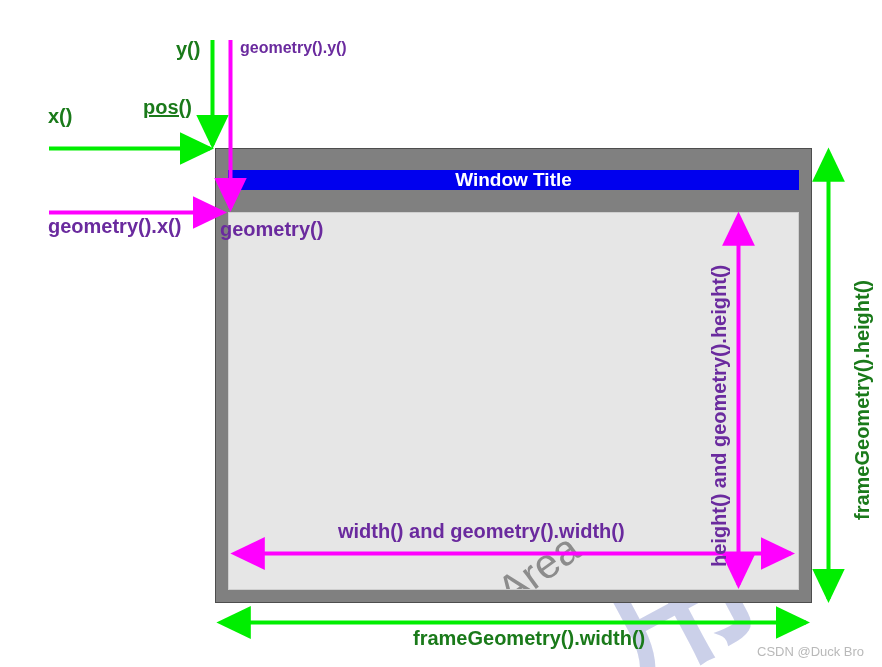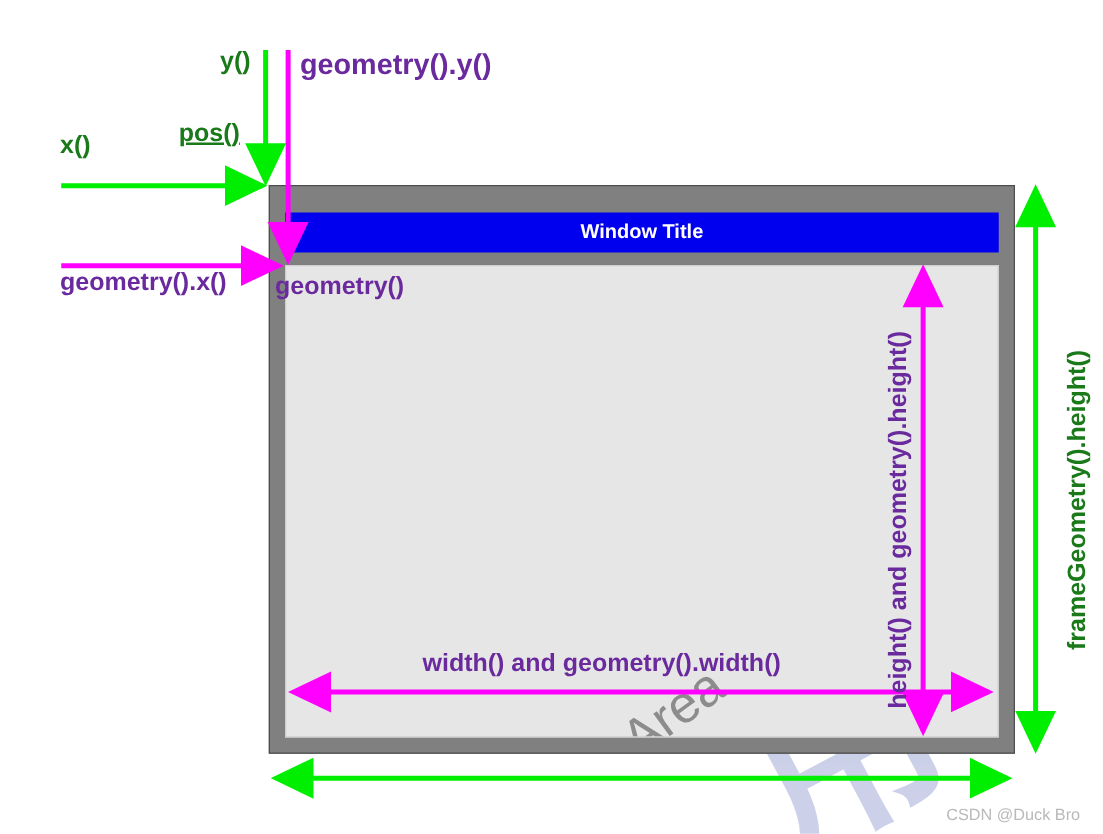--- a/index.html
+++ b/index.html
@@ -61,21 +61,21 @@
 </style>
 </head>
 <body>
 
 <div id="stage">
 
   <div class="wm-glyph" style="left:598px;top:500px;font-size:150px;transform:rotate(-28deg);">用</div>
 
   <div class="frame" style="left:215px;top:148px;width:597px;height:455px;"></div>
 
-  <div class="titlebar" style="left:228px;top:170px;width:571px;height:32px;font-size:16px;">Window Title</div>
+  <div class="titlebar" style="left:228px;top:170px;width:571px;height:20px;font-size:19px;">Window Title</div>
 
   <div class="client" style="left:228px;top:212px;width:571px;height:378px;">
     <span class="client-text" style="left:165px;top:432px;font-size:42px;transform:rotate(-36deg);">Client Area</span>
   </div>
 
   <svg id="art" viewBox="0 0 882 667" xmlns="http://www.w3.org/2000/svg">
     <defs>
       <marker id="ghead" markerWidth="9" markerHeight="9" refX="7.6" refY="4.5" orient="auto" markerUnits="strokeWidth">
         <path d="M0,0.4 L8.6,4.5 L0,8.6 z" fill="#00ee00"></path>
       </marker>
@@ -122,28 +122,29 @@
       <line x1="828.5" y1="153" x2="828.5" y2="599" stroke="#00ee00" stroke-width="4" marker-start="url(#gtail)" marker-end="url(#ghead)"></line>
     </g>
   </svg>
 
   <div class="lbl green" style="left:48px;top:106px;font-size:20px;">x()</div>
 
   <div class="lbl green" style="left:176px;top:39px;font-size:20px;">y()</div>
 
   <div class="lbl green" style="left:143px;top:97px;font-size:20px;text-decoration:underline;">pos()</div>
 
-  <div class="lbl purple" style="left:240px;top:40px;font-size:23px;">geometry().y()</div>
+  <div class="lbl purple" style="left:240px;top:40px;font-size:16px;">geometry().y()</div>
 
   <div class="lbl purple" style="left:48px;top:216px;font-size:20px;">geometry().x()</div>
 
   <div class="lbl purple" style="left:220px;top:219px;font-size:20px;">geometry()</div>
 
   <div class="lbl purple" style="left:338px;top:521px;font-size:20px;">width() and geometry().width()</div>
 
   <div class="lbl purple rot-ccw" style="left:709px;top:567px;font-size:20px;">height() and geometry().height()</div>
 
+  <div class="lbl green" style="left:413px;top:628px;font-size:20px;">frameGeometry().width()</div>
 
   <div class="lbl green rot-ccw" style="left:852px;top:520px;font-size:20px;">frameGeometry().height()</div>
 
   <div class="wm-text" style="left:757px;top:644px;font-size:13px;">CSDN @Duck Bro</div>
 
 </div>
 
 </body></html>

